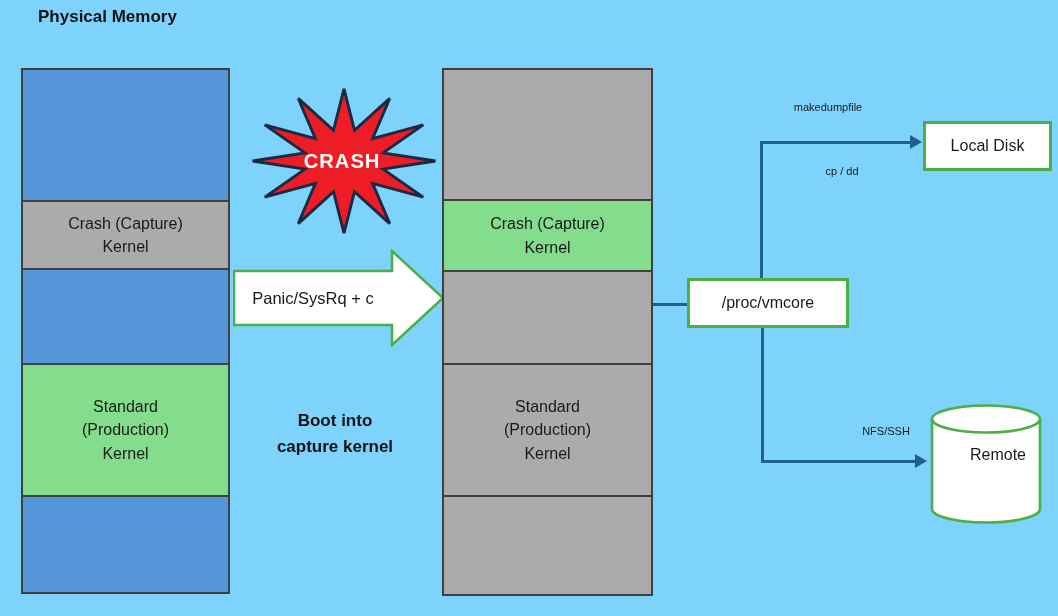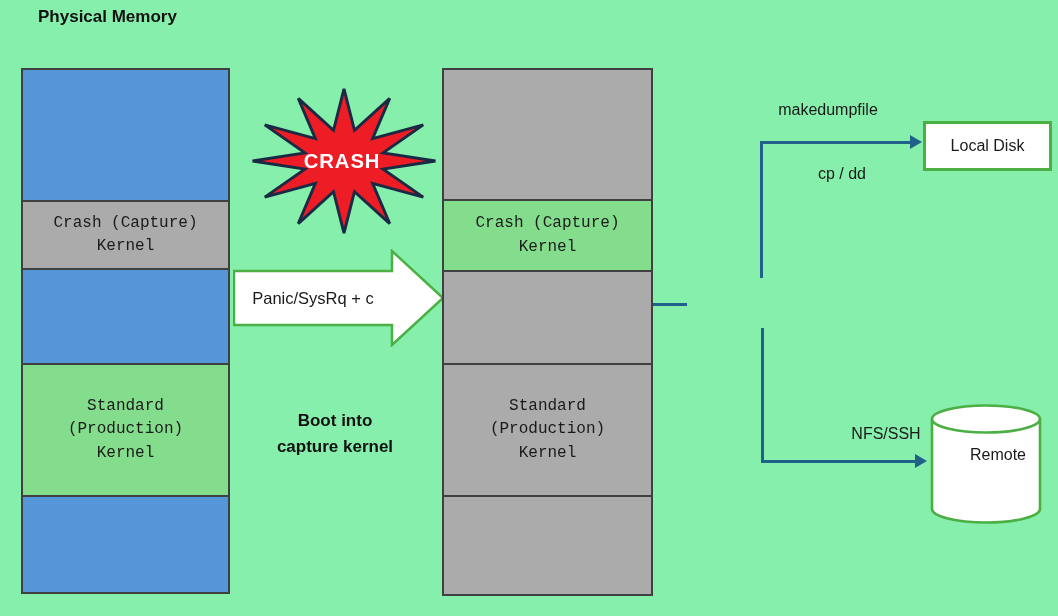--- a/index.html
+++ b/index.html
@@ -1,42 +1,42 @@
 <!DOCTYPE html>
 <html><head>
 <meta charset="utf-8">
 <style>
   html,body{margin:0;padding:0;background:#ffffff;}
   body{font-family:"Liberation Sans","DejaVu Sans",sans-serif;color:#1a1a1a;}
-  #stage{position:relative;width:1058px;height:616px;background:#86efac;overflow:hidden;}
+  #stage{position:relative;width:1058px;height:616px;background:#7dd3fc;overflow:hidden;}
 
   .abs{position:absolute;}
 
   .diagram-title{left:38px;top:7px;font-size:17px;font-weight:bold;color:#111;}
 
   
   .mem-column{box-sizing:border-box;border:2px solid #404040;display:flex;flex-direction:column;}
   .mem-seg{box-sizing:border-box;border-bottom:2px solid #404040;display:flex;flex-direction:column;
-           align-items:center;justify-content:center;font-size:16px;line-height:1.45;text-align:center;font-family:Liberation Mono, monospace;}
+           justify-content:center;font-size:16px;line-height:1.45;text-align:center;}
   .mem-seg:last-child{border-bottom:none;}
   .seg-blue{background:#5596D8;}
   .seg-gray{background:#ABABAB;}
   .seg-green{background:#84DD8C;}
 
   .seg-label span{display:block;}
 
   
   .conn{background:#1F6188;}
   .arrowhead-right{width:0;height:0;border-top:7px solid transparent;border-bottom:7px solid transparent;
                    border-left:12px solid #1F6188;}
 
   .green-box{box-sizing:border-box;border:3px solid #4CAF43;background:#ffffff;display:flex;
              align-items:center;justify-content:center;font-size:16px;}
 
-  .edge-label{font-size:16px;text-align:center;}
+  .edge-label{font-size:11px;text-align:center;}
 
   .boot-note{font-size:17px;font-weight:bold;text-align:center;line-height:1.55;color:#111;margin-top:32px;}
   .boot-note span{display:block;}
 
   .disk-text{font-size:16px;text-align:center;line-height:1.65;}
   .disk-text span{display:block;}
 </style>
 </head>
 <body>
 
@@ -92,20 +92,23 @@
         <span>Standard</span>
         <span>(Production)</span>
         <span>Kernel</span>
       </div>
     </div>
     <div class="mem-seg seg-gray" style="height:97px;"></div>
   </div>
 
   <div class="abs conn" style="left:653px;top:303px;width:34px;height:3px;"></div>
 
+  <div class="abs green-box" style="left:687px;top:278px;width:162px;height:50px;">
+    <span>/proc/vmcore</span>
+  </div>
 
   <div class="abs conn" style="left:760px;top:143px;width:3px;height:135px;"></div>
   <div class="abs conn" style="left:760px;top:141px;width:151px;height:3px;"></div>
   <div class="abs arrowhead-right" style="left:910px;top:135px;"></div>
 
   <div class="abs edge-label" style="left:753px;top:101px;width:150px;">makedumpfile</div>
   <div class="abs edge-label" style="left:780px;top:165px;width:124px;">cp / dd</div>
 
   <div class="abs green-box" style="left:923px;top:121px;width:129px;height:50px;">
     <span>Local Disk</span>

